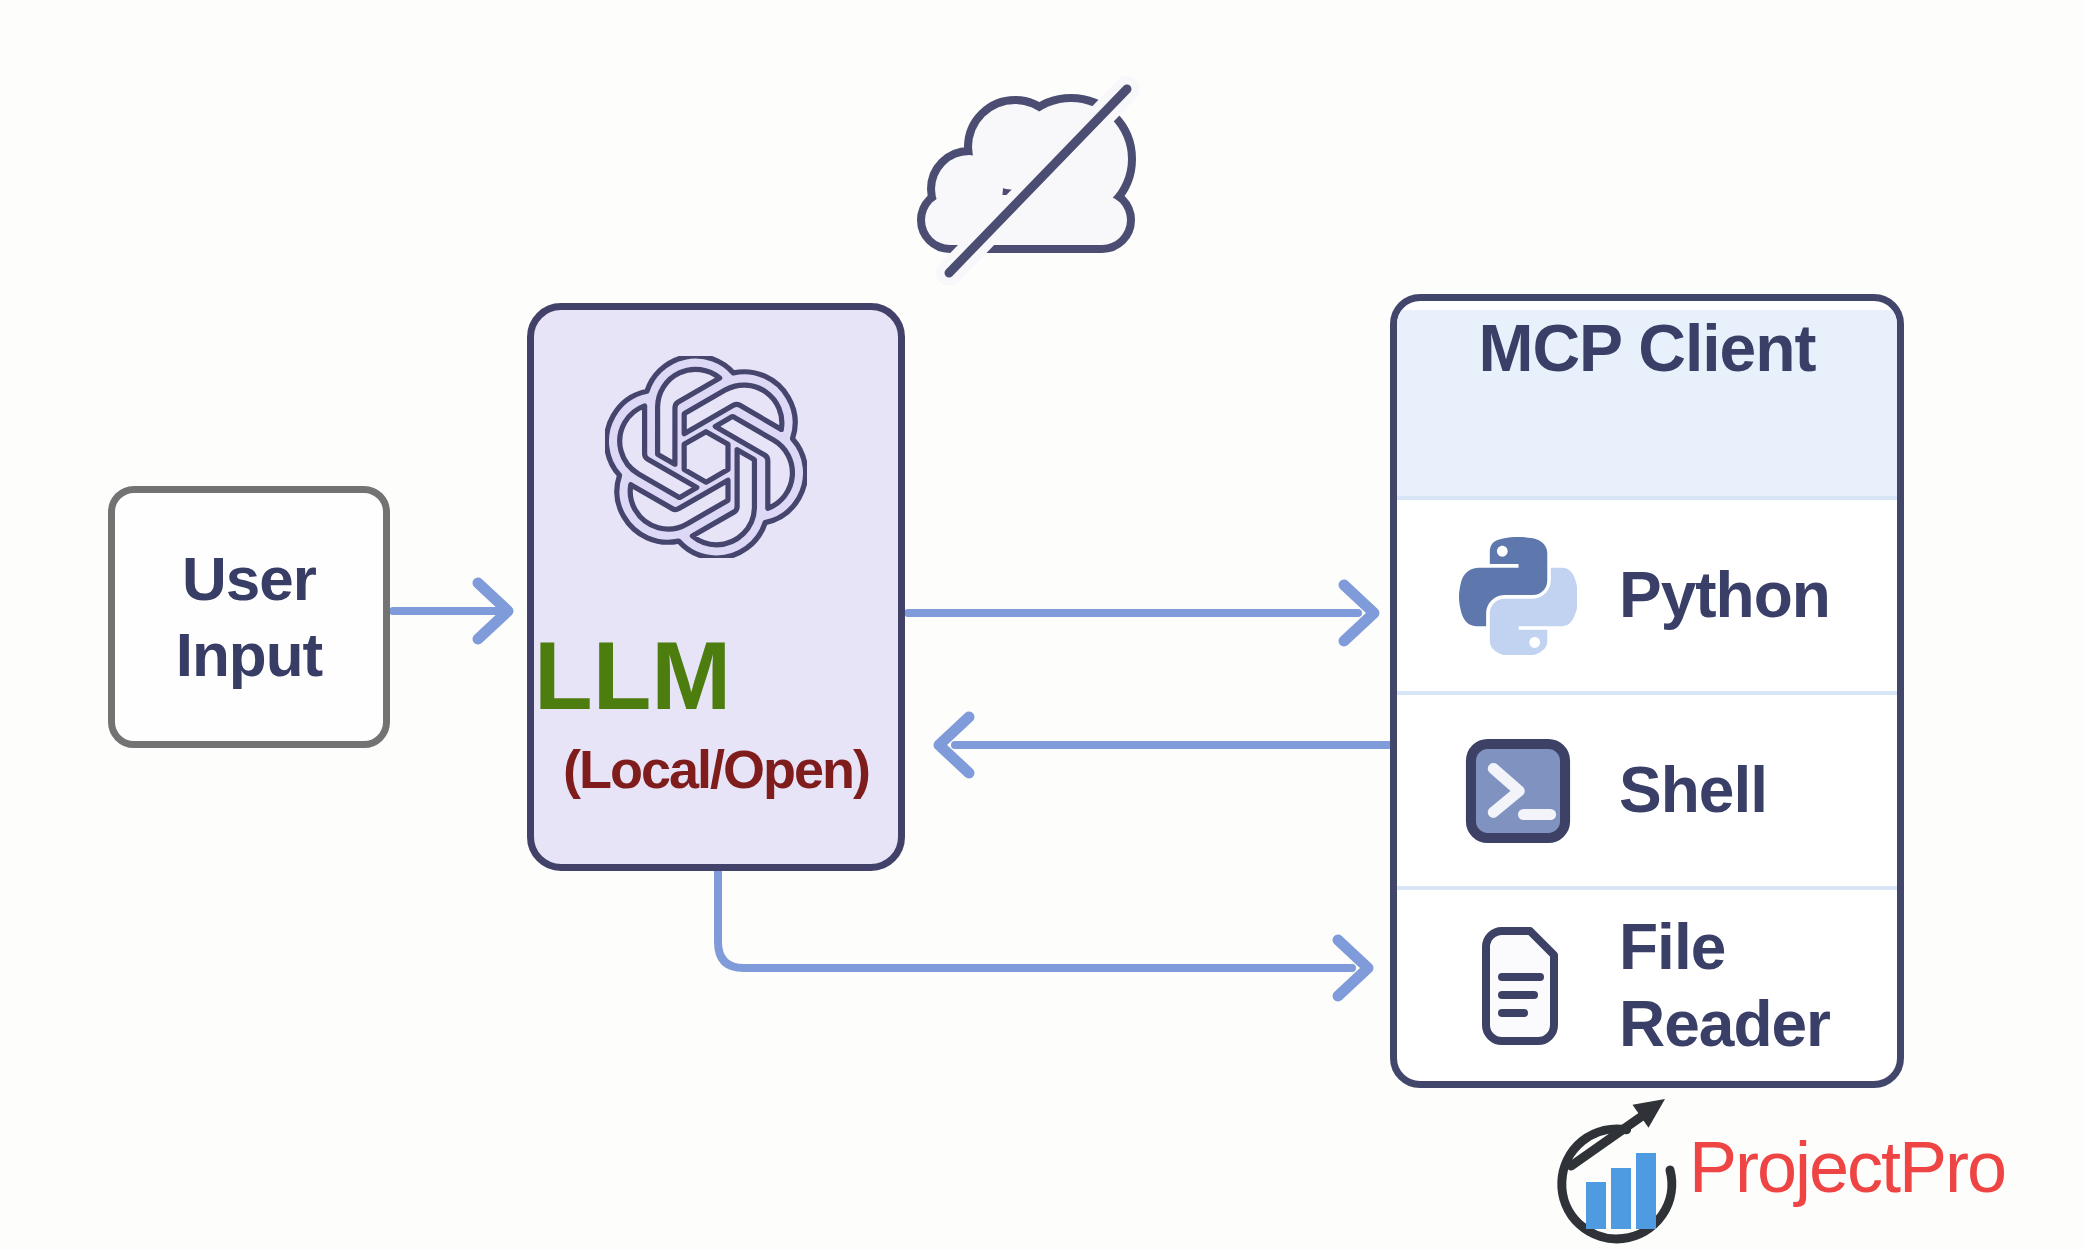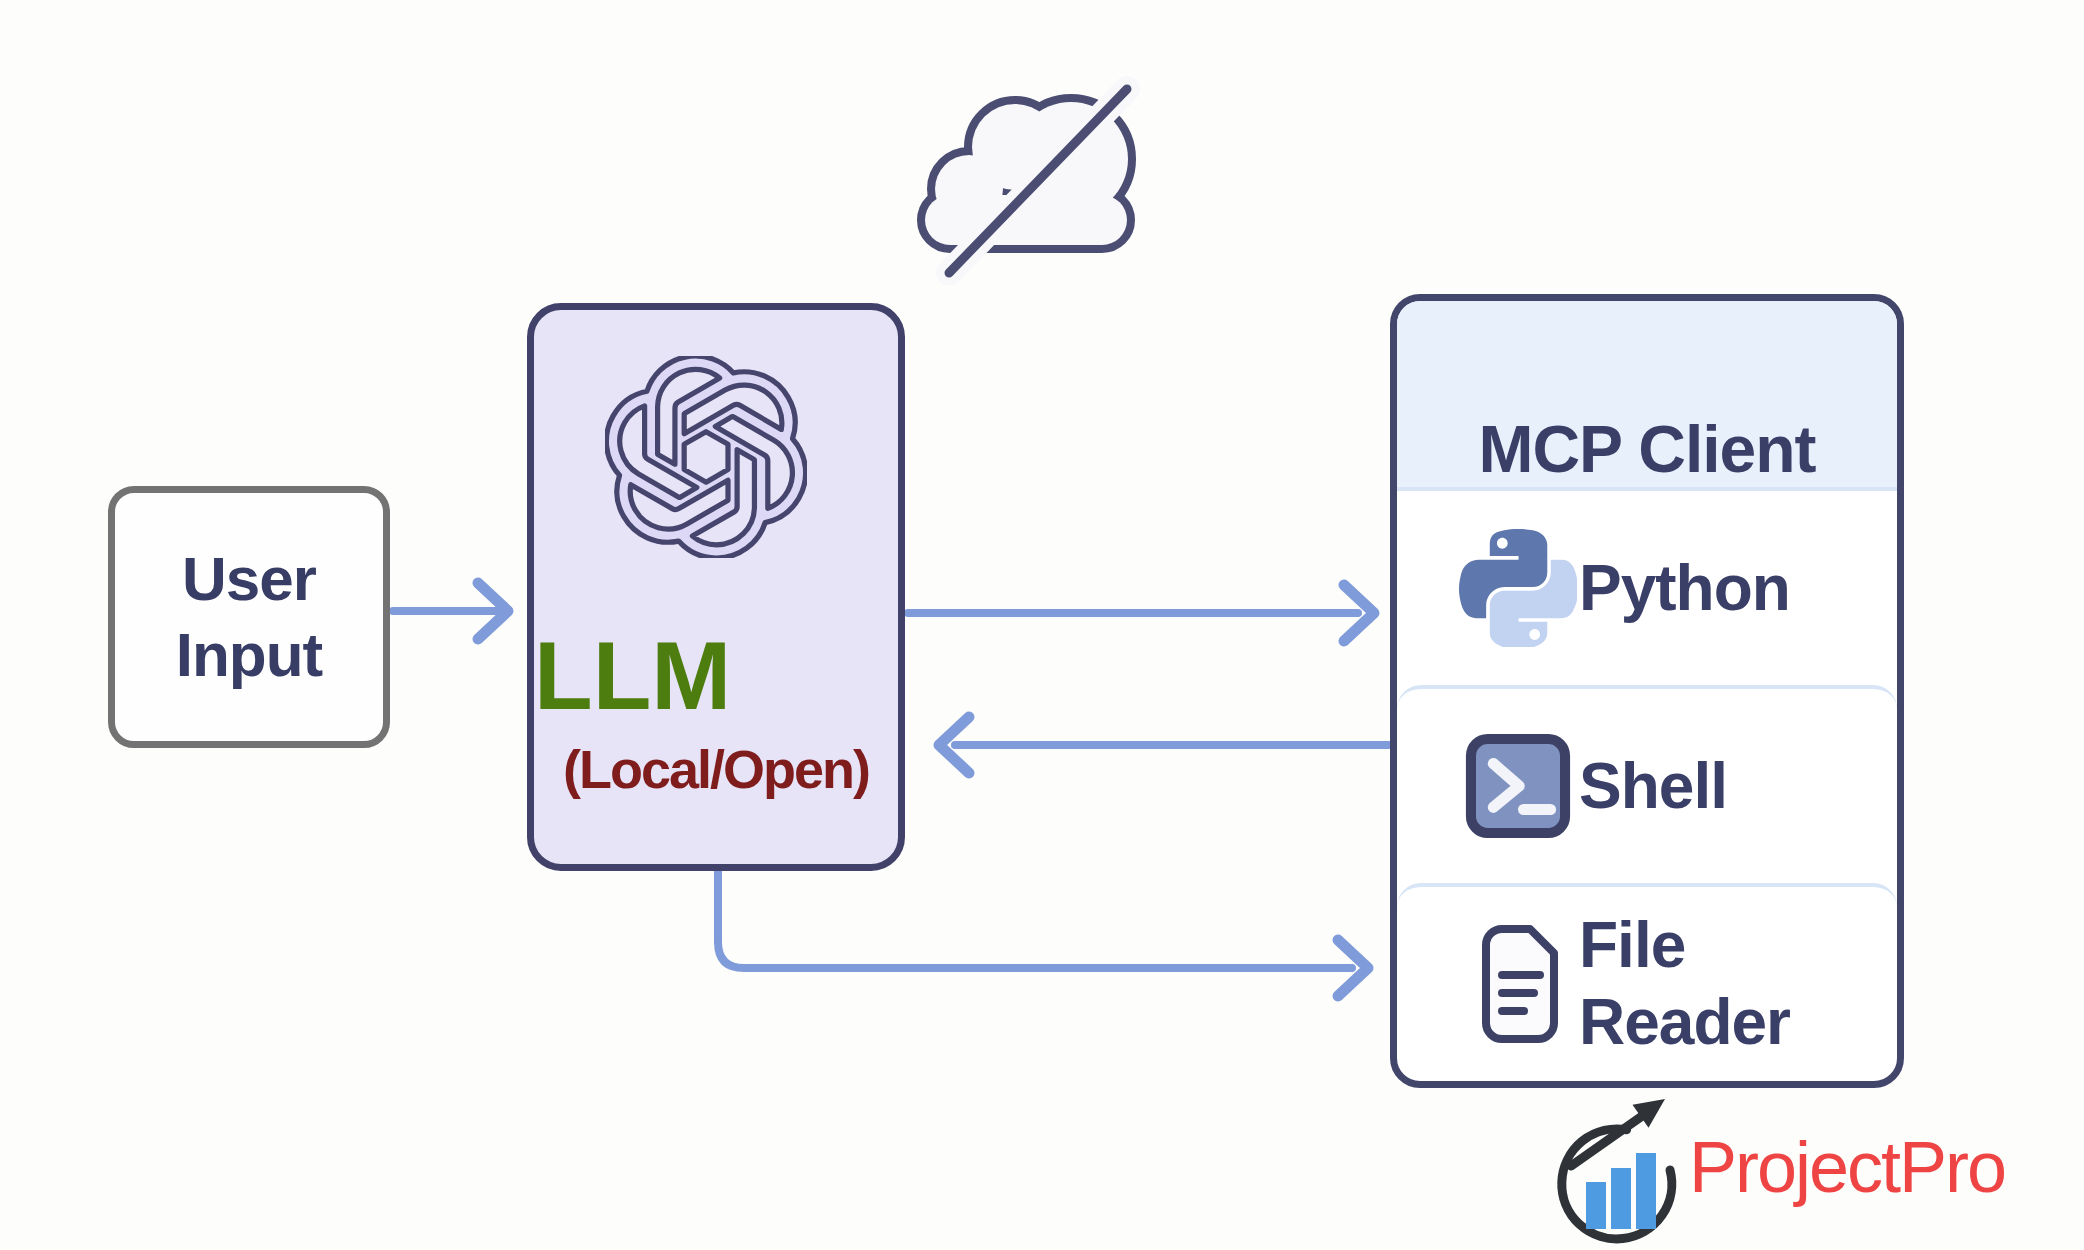--- a/index.html
+++ b/index.html
@@ -46,26 +46,27 @@
   }
 
   
   .mcp-box{
     left:1390px;top:294px;width:514px;height:794px;box-sizing:border-box;
     background:#ffffff;border:7px solid #43466b;border-radius:30px;
     overflow:hidden;display:flex;flex-direction:column;
   }
   .mcp-header{
     height:186px;flex:0 0 auto;background:#e7f0fb;
-    display:flex;align-items:flex-end;justify-content:center;
+    display:flex;align-items:flex-start;justify-content:center;
     border-bottom:4px solid #d8e5f6;
+    margin-top:9px;
   }
   .mcp-header .label{font-size:66px;font-weight:700;color:#3a3f68;letter-spacing:-1px;}
-  .mcp-row{flex:1 1 0;display:flex;align-items:center;padding-left:60px;}
-  .mcp-row + .mcp-row{border-top:4px solid #d8e5f6;border-radius:24px;}
+  .mcp-row{flex:1 1 0;display:flex;align-items:center;padding-left:60px;gap:40px;}
+  .mcp-row + .mcp-row{border-top:4px solid #d8e5f6;}
   .mcp-row .icon-slot{width:122px;flex:0 0 auto;display:flex;align-items:center;justify-content:center;}
   .mcp-row .label{font-size:64px;font-weight:700;color:#3a3f68;line-height:1.2;max-width:230px;letter-spacing:-1px;}
 
   
   .brand{left:1555px;top:1090px;width:530px;height:160px;}
   .brand-text{
     left:134px;top:36px;font-size:72px;font-weight:400;color:#ef4444;letter-spacing:-2px;
   }
 </style>
 </head>

